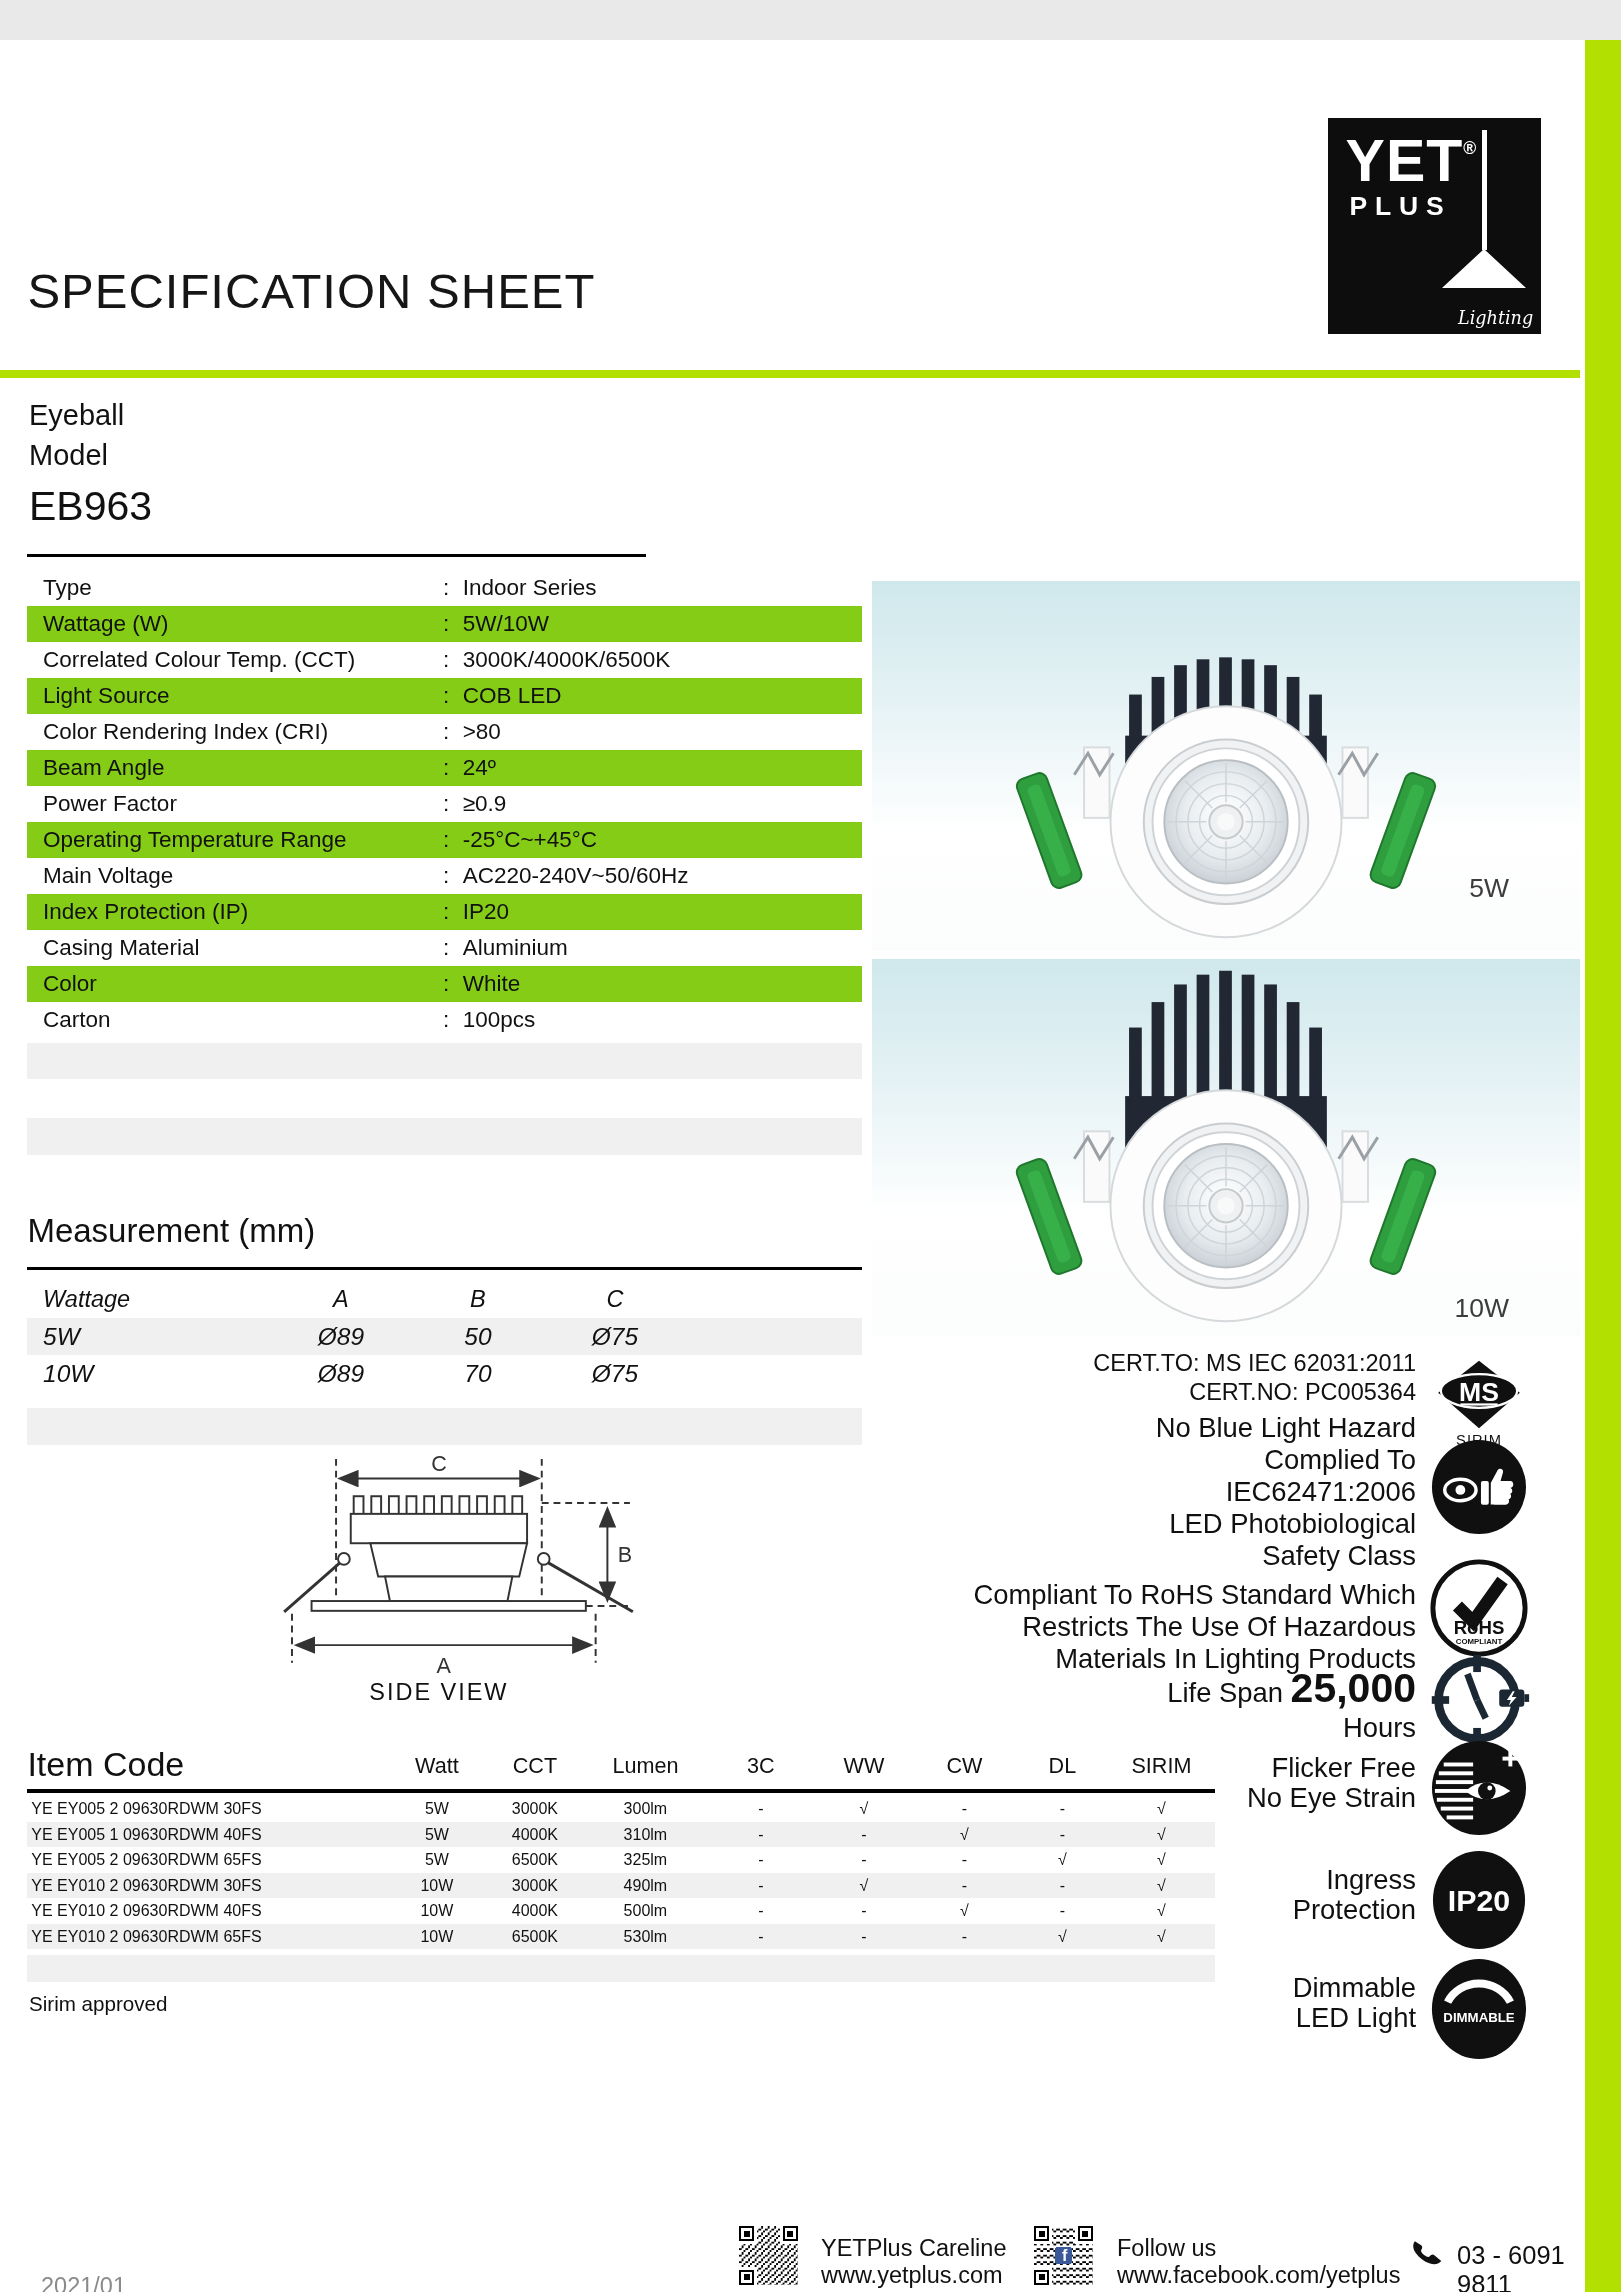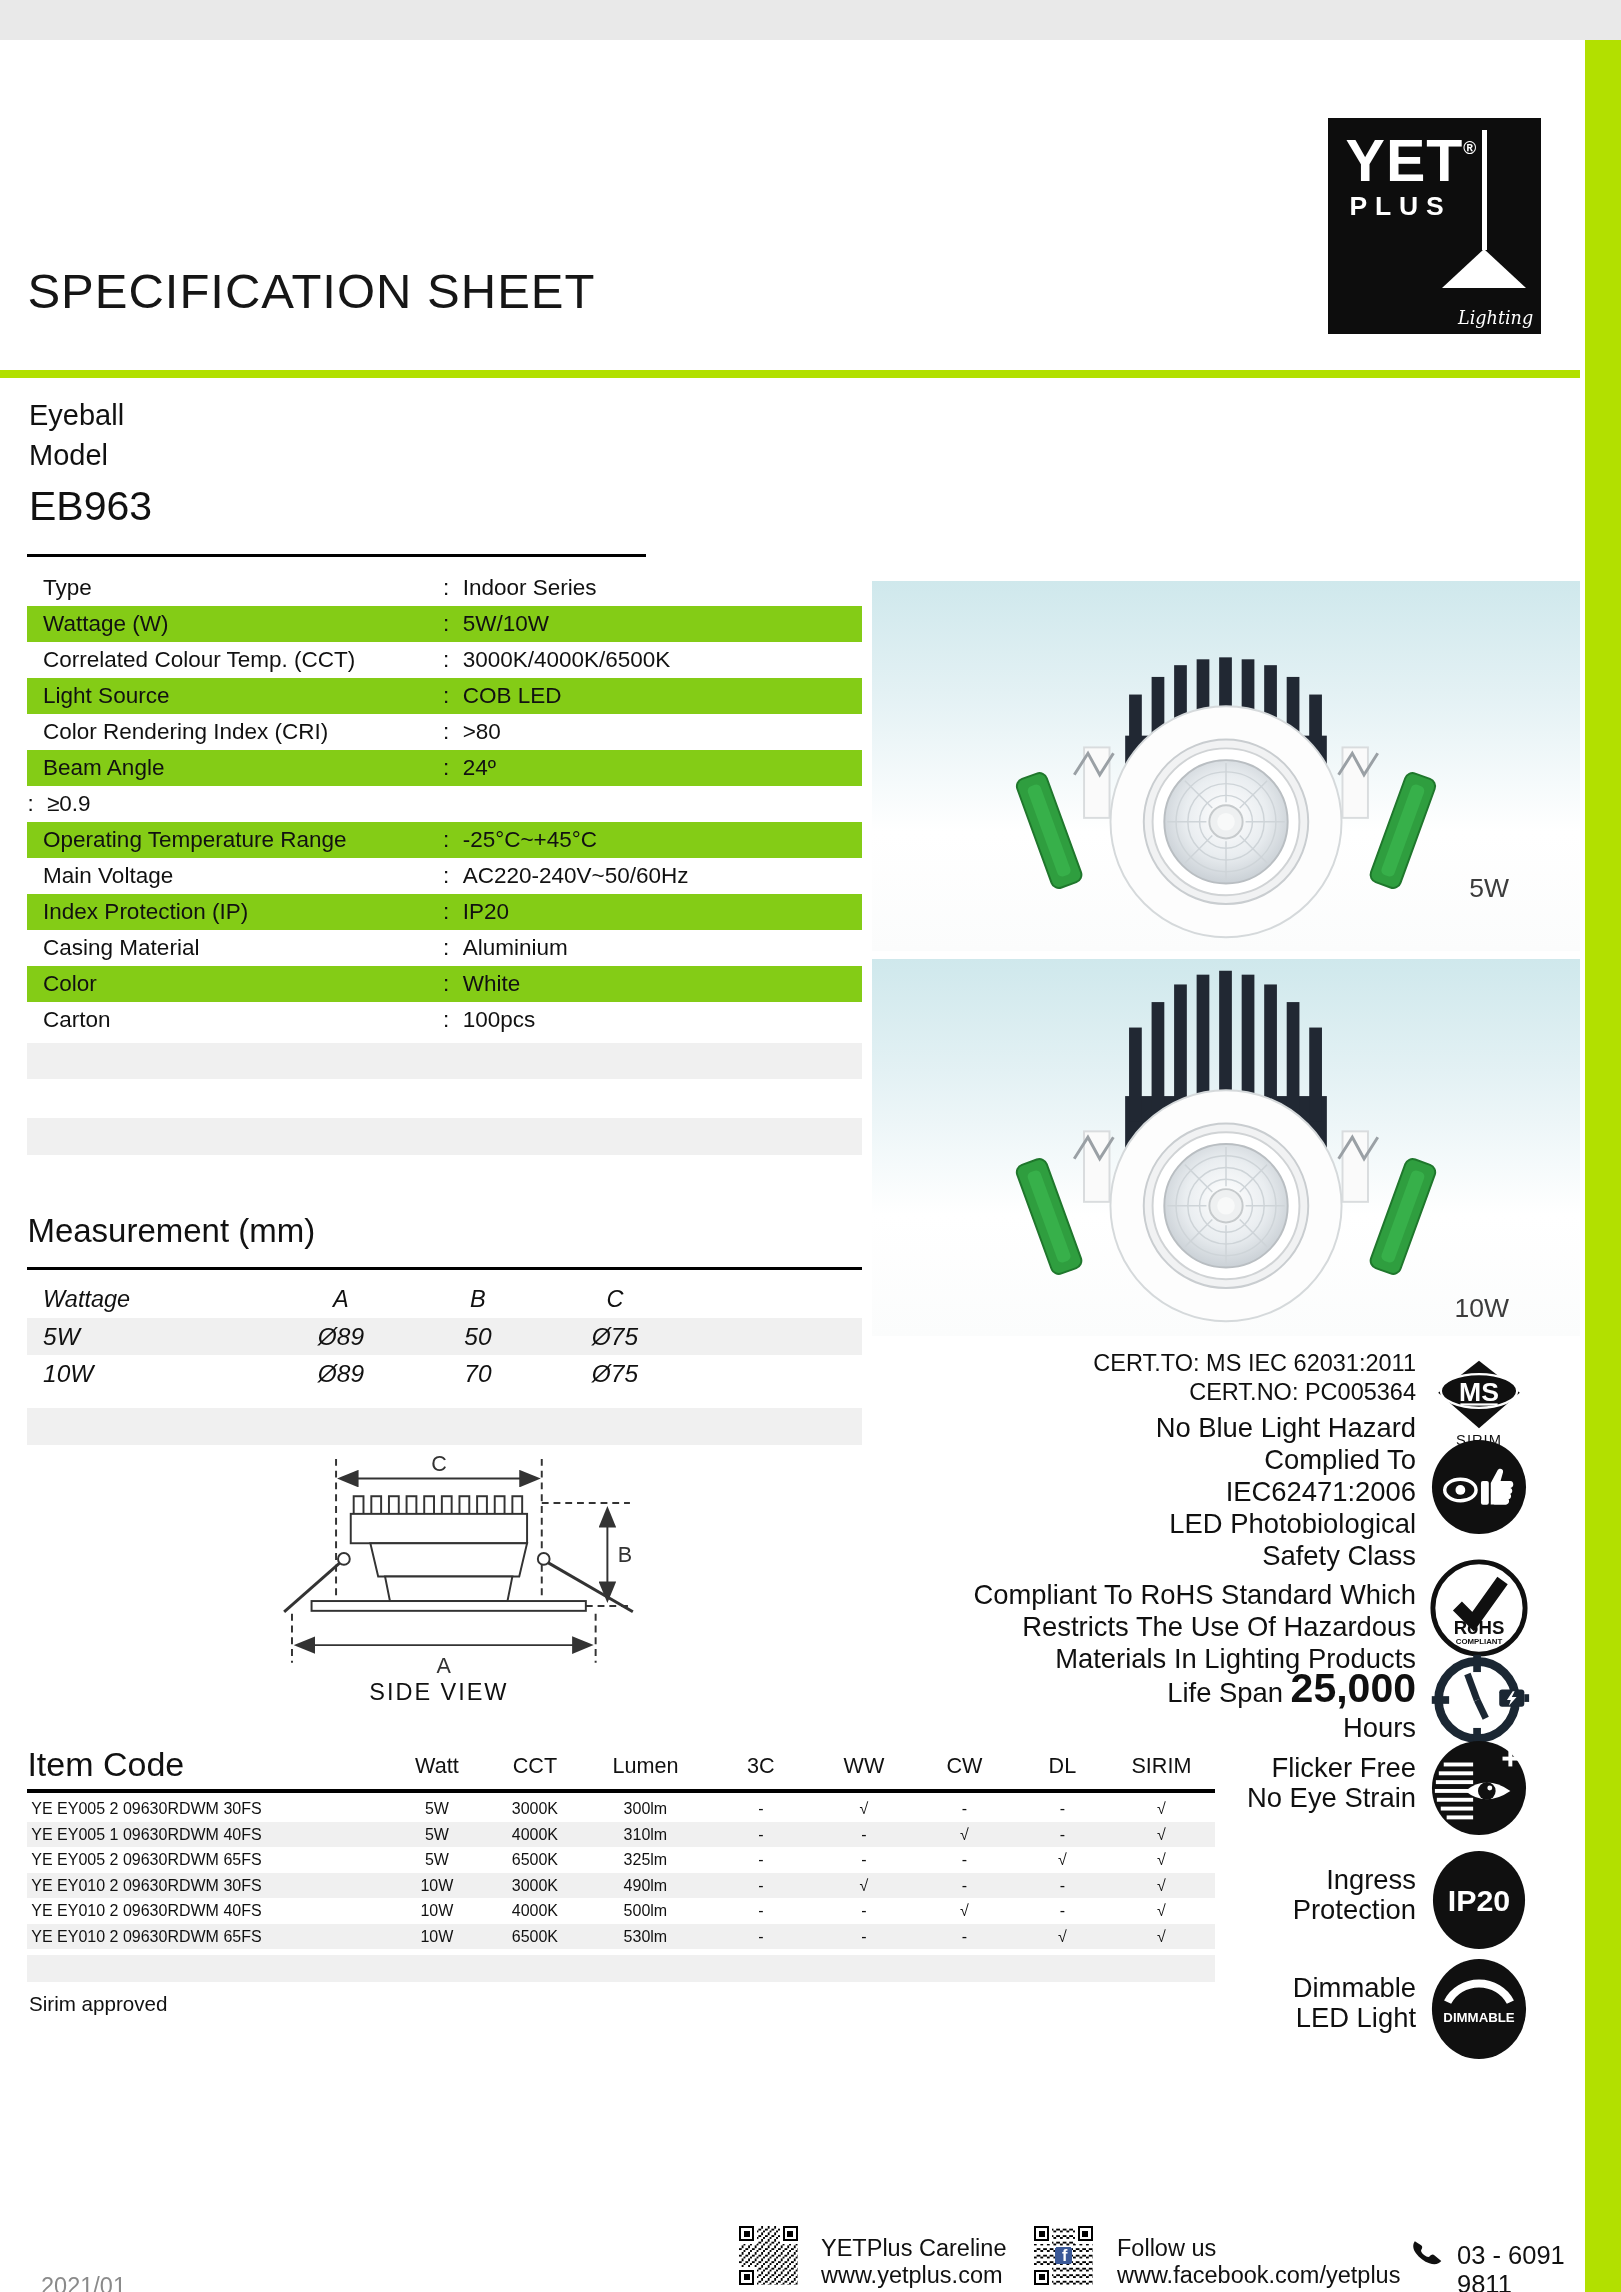--- a/index.html
+++ b/index.html
@@ -151,20 +151,21 @@
     <div class="spec-value">&gt;80</div>
   </div>
 
   <div class="spec-row shaded">
     <div class="spec-label">Beam Angle</div>
     <div class="spec-colon">:</div>
     <div class="spec-value">24º</div>
   </div>
 
   <div class="spec-row">
+    <div class="spec-label">Power Factor</div>
     <div class="spec-colon">:</div>
     <div class="spec-value">≥0.9</div>
   </div>
 
   <div class="spec-row shaded">
     <div class="spec-label">Operating Temperature Range</div>
     <div class="spec-colon">:</div>
     <div class="spec-value">-25°C~+45°C</div>
   </div>
 

